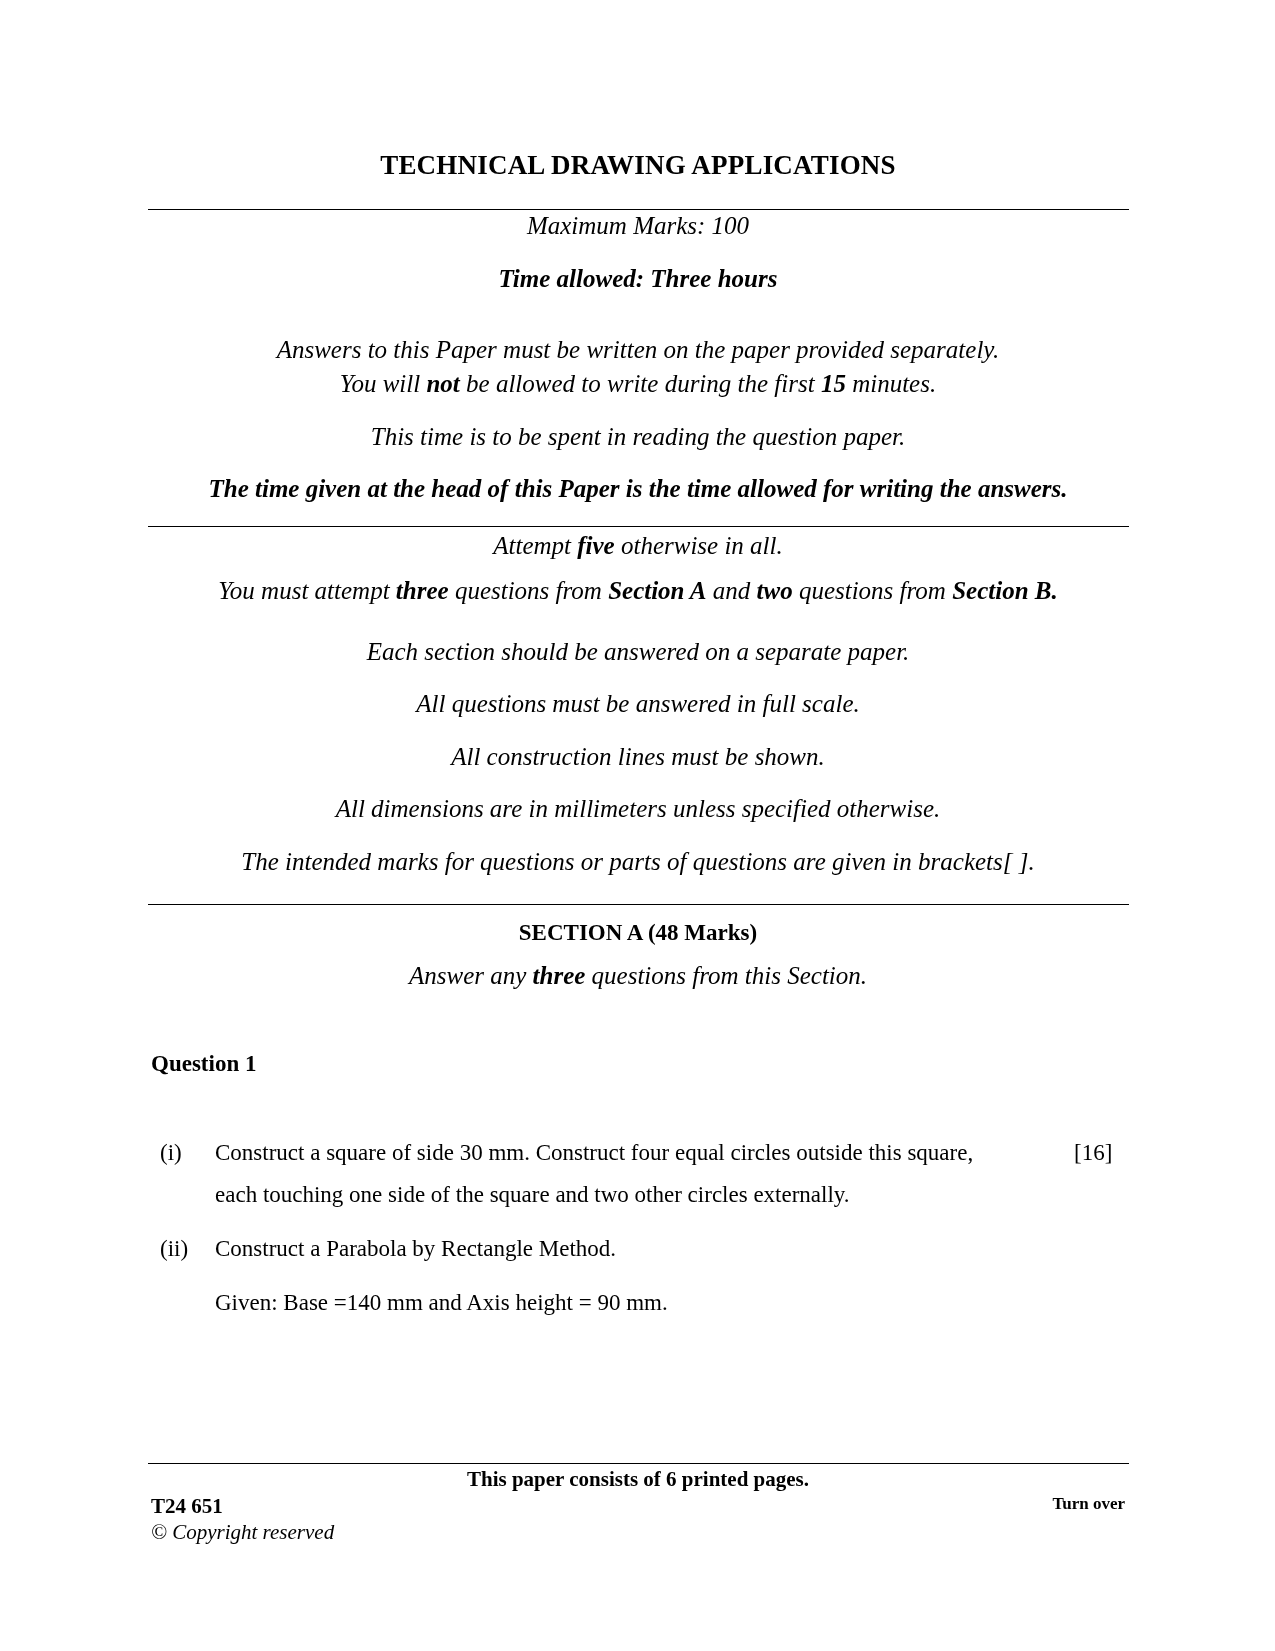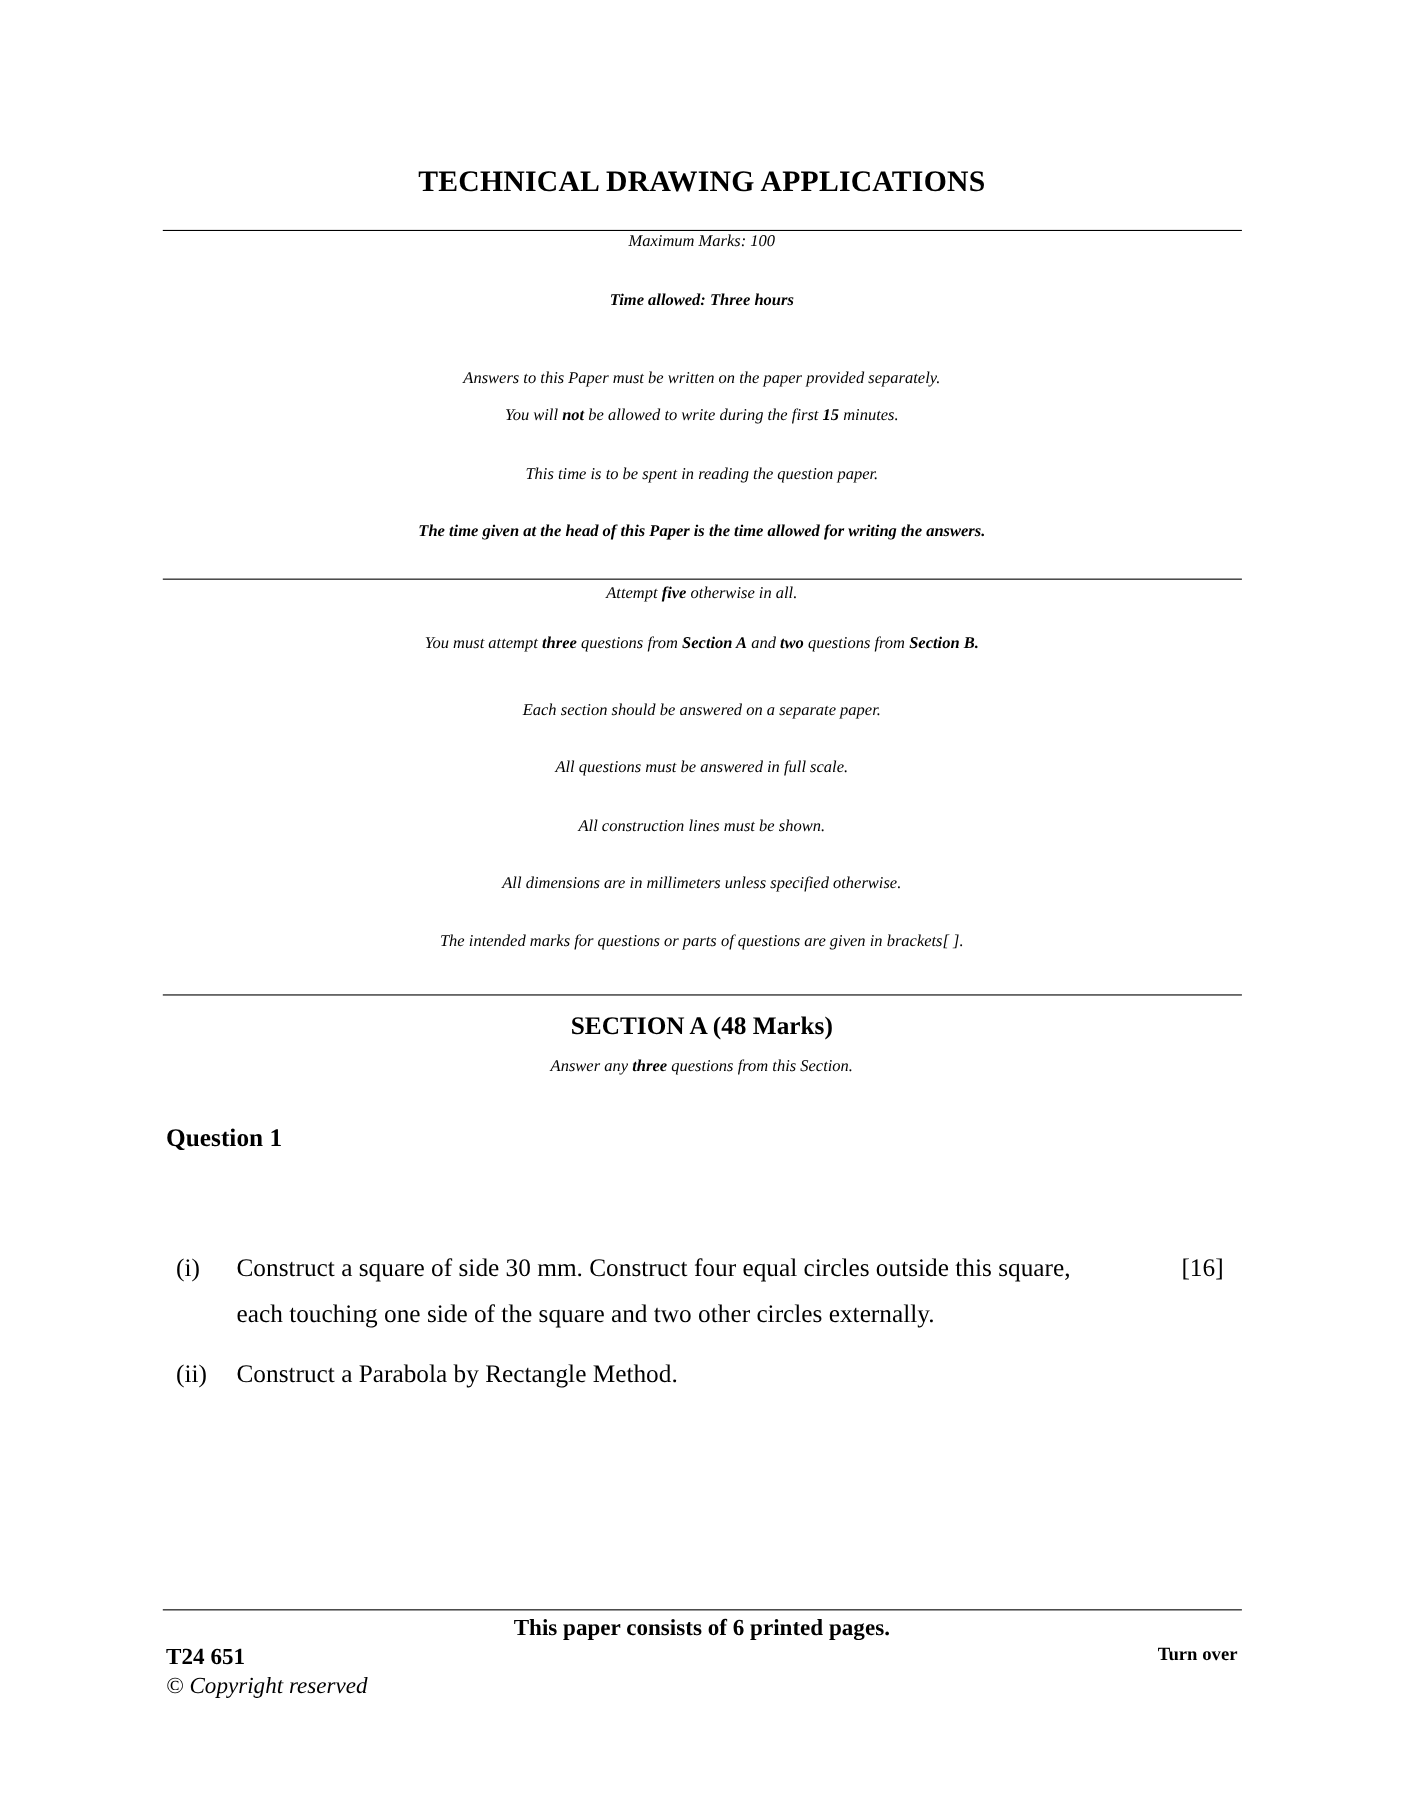--- a/index.html
+++ b/index.html
@@ -30,21 +30,21 @@
       width: 981px;
       height: 0;
       border-top: 1.6px solid #000;
     }
     .title {
       font-size: 27px;
       font-weight: bold;
       letter-spacing: 0.2px;
     }
     .instr {
-      font-size: 15px;
+      font-size: 25px;
       font-style: italic;
     }
     .instr b { font-weight: bold; font-style: italic; }
     .instr.bold { font-weight: bold; }
     .section-heading { font-size: 23px; font-weight: bold; }
     .q-heading {
       position: absolute;
       left: 151px;
       font-size: 23px;
       font-weight: bold;
@@ -120,29 +120,30 @@
   <div class="center-line instr" style="top:848px;">The intended marks for questions or parts of questions are given in brackets[ ].</div>
 
   <div class="rule" style="top:904px;"></div>
 
   <div class="center-line section-heading" style="top:920px;">SECTION A (48 Marks)</div>
 
   <div class="center-line instr" style="top:962px;">
     <span>Answer any </span><b>three</b><span> questions from this Section.</span>
   </div>
 
-  <div class="q-heading" style="top:1022px;">Question 1</div>
+  <div class="q-heading" style="top:1051px;">Question 1</div>
 
   <div class="q-part q-num" style="top:1140px;">(i)</div>
   <div class="q-part q-text" style="top:1140px;">Construct a square of side 30 mm. Construct four equal circles outside this square,</div>
   <div class="q-part q-marks" style="top:1140px;">[16]</div>
   <div class="q-part q-text" style="top:1182px;">each touching one side of the square and two other circles externally.</div>
 
   <div class="q-part q-num" style="top:1236px;">(ii)</div>
   <div class="q-part q-text" style="top:1236px;">Construct a Parabola by Rectangle Method.</div>
+  <div class="q-part q-text" style="top:1290px;">Given: Base =140 mm and Axis height = 90 mm.</div>
 
   <div class="rule" style="top:1463px;"></div>
 
   <div class="center-line footer-center" style="top:1467px;text-align:center;">This paper consists of 6 printed pages.</div>
 
   <div class="footer-left-code" style="top:1494px;">T24 651</div>
   <div class="footer-right" style="top:1494px;">Turn over</div>
 
   <div class="footer-copy" style="top:1520px;">© Copyright reserved</div>
 

